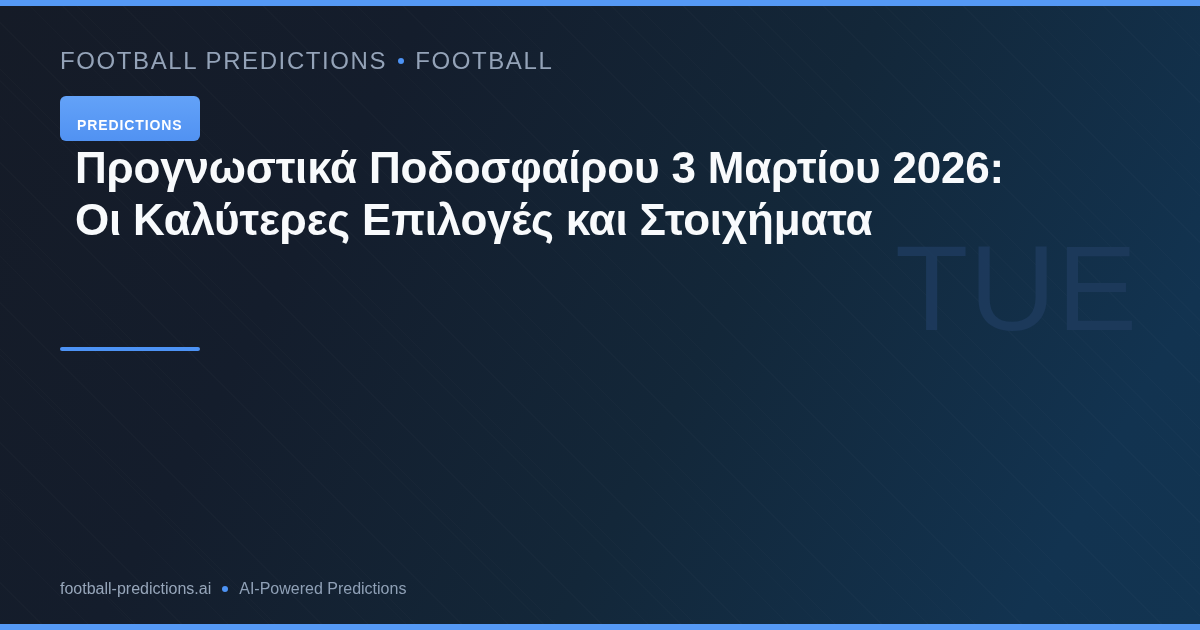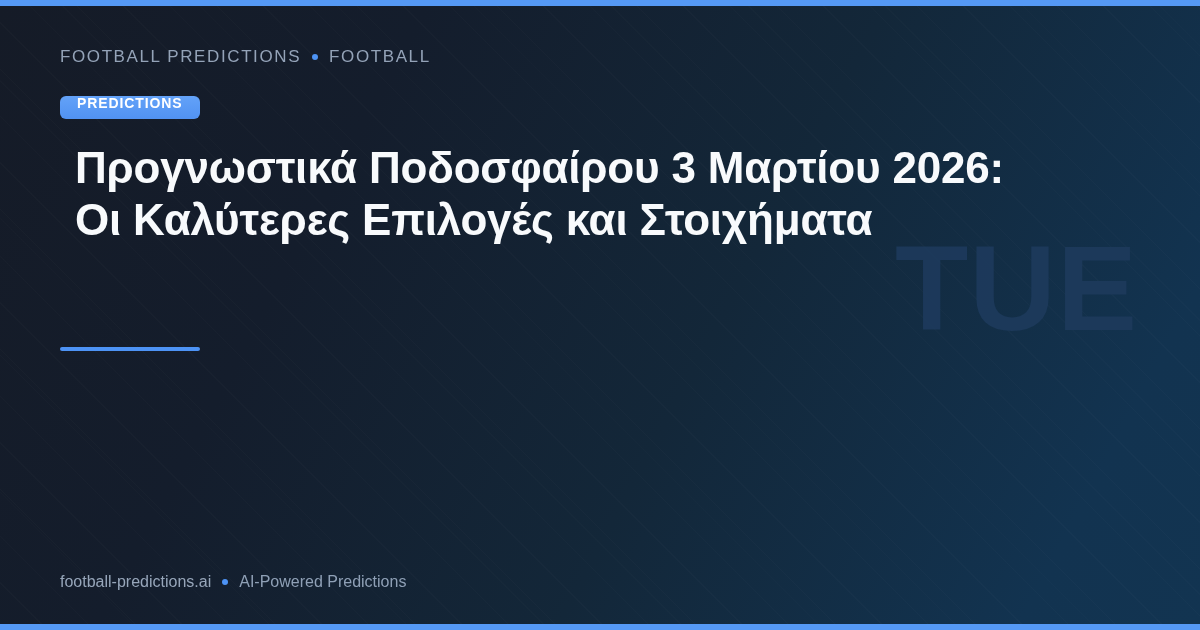--- a/index.html
+++ b/index.html
@@ -59,21 +59,21 @@
   }
   #top-accent-bar { top: 0; }
   #bottom-accent-bar { bottom: 0; }
 
   
   #weekday-watermark {
     position: absolute;
     right: 62px;
     top: 228px;
     font-size: 120px;
-    font-weight: bold;
+    font-weight: normal;
     letter-spacing: 1px;
     line-height: 1;
     color: #1d3a5c;
     opacity: 0.92;
     user-select: none;
     white-space: nowrap;
   }
 
   
   #content {
@@ -81,42 +81,42 @@
     left: 60px;
     top: 0;
     width: 1080px;
     height: 630px;
   }
 
   #eyebrow {
     position: absolute;
     top: 47px;
     left: 0;
-    font-size: 17px;
+    font-size: 24px;
     letter-spacing: 1.6px;
     color: #94a3b8;
     white-space: nowrap;
     display: flex;
     align-items: center;
     gap: 11px;
   }
   .dot-sep {
     display: inline-block;
     width: 6px;
     height: 6px;
     border-radius: 50%;
     background: #4d93f5;
     flex: none;
   }
 
   #category-badge {
     position: absolute;
     top: 96px;
     left: 0;
-    padding: 0 17px 9px 17px;
+    padding: 22px 17px 9px 17px;
     border-radius: 6px;
     background: linear-gradient(180deg, #63a2f8 0%, #5192f2 100%);
     color: #ffffff;
     font-size: 14px;
     font-weight: bold;
     letter-spacing: 0.9px;
     line-height: 1;
   }
 
   #headline {
@@ -137,21 +137,21 @@
     top: 347px;
     left: 0;
     width: 140px;
     height: 4px;
     border-radius: 2px;
     background: #4d93f5;
   }
 
   #footer {
     position: absolute;
-    bottom: 39px;
+    bottom: 32px;
     left: 0;
     font-size: 16px;
     color: #8c9cb2;
     white-space: nowrap;
     display: flex;
     align-items: center;
     gap: 11px;
   }
   #footer-site { color: #97a6ba; }
   #footer-tagline { color: #8fa0b6; }

